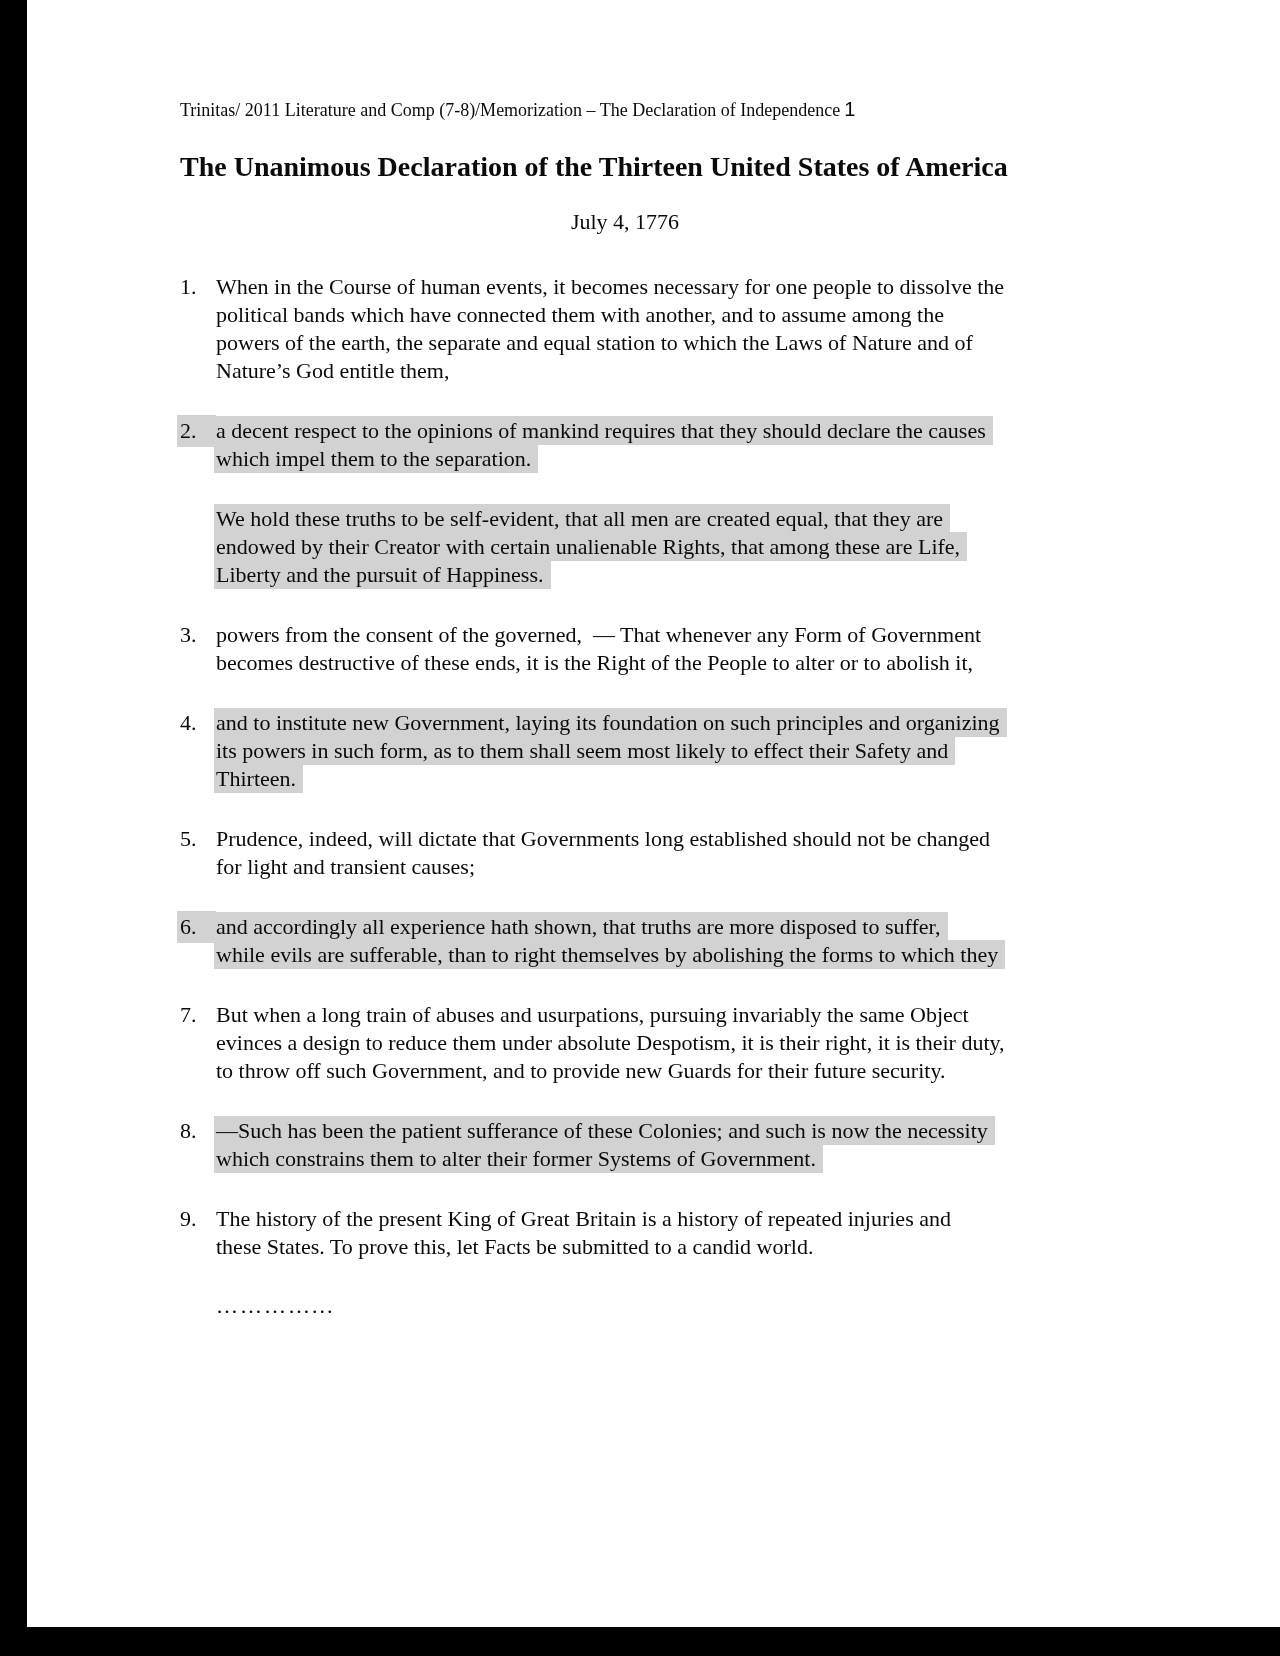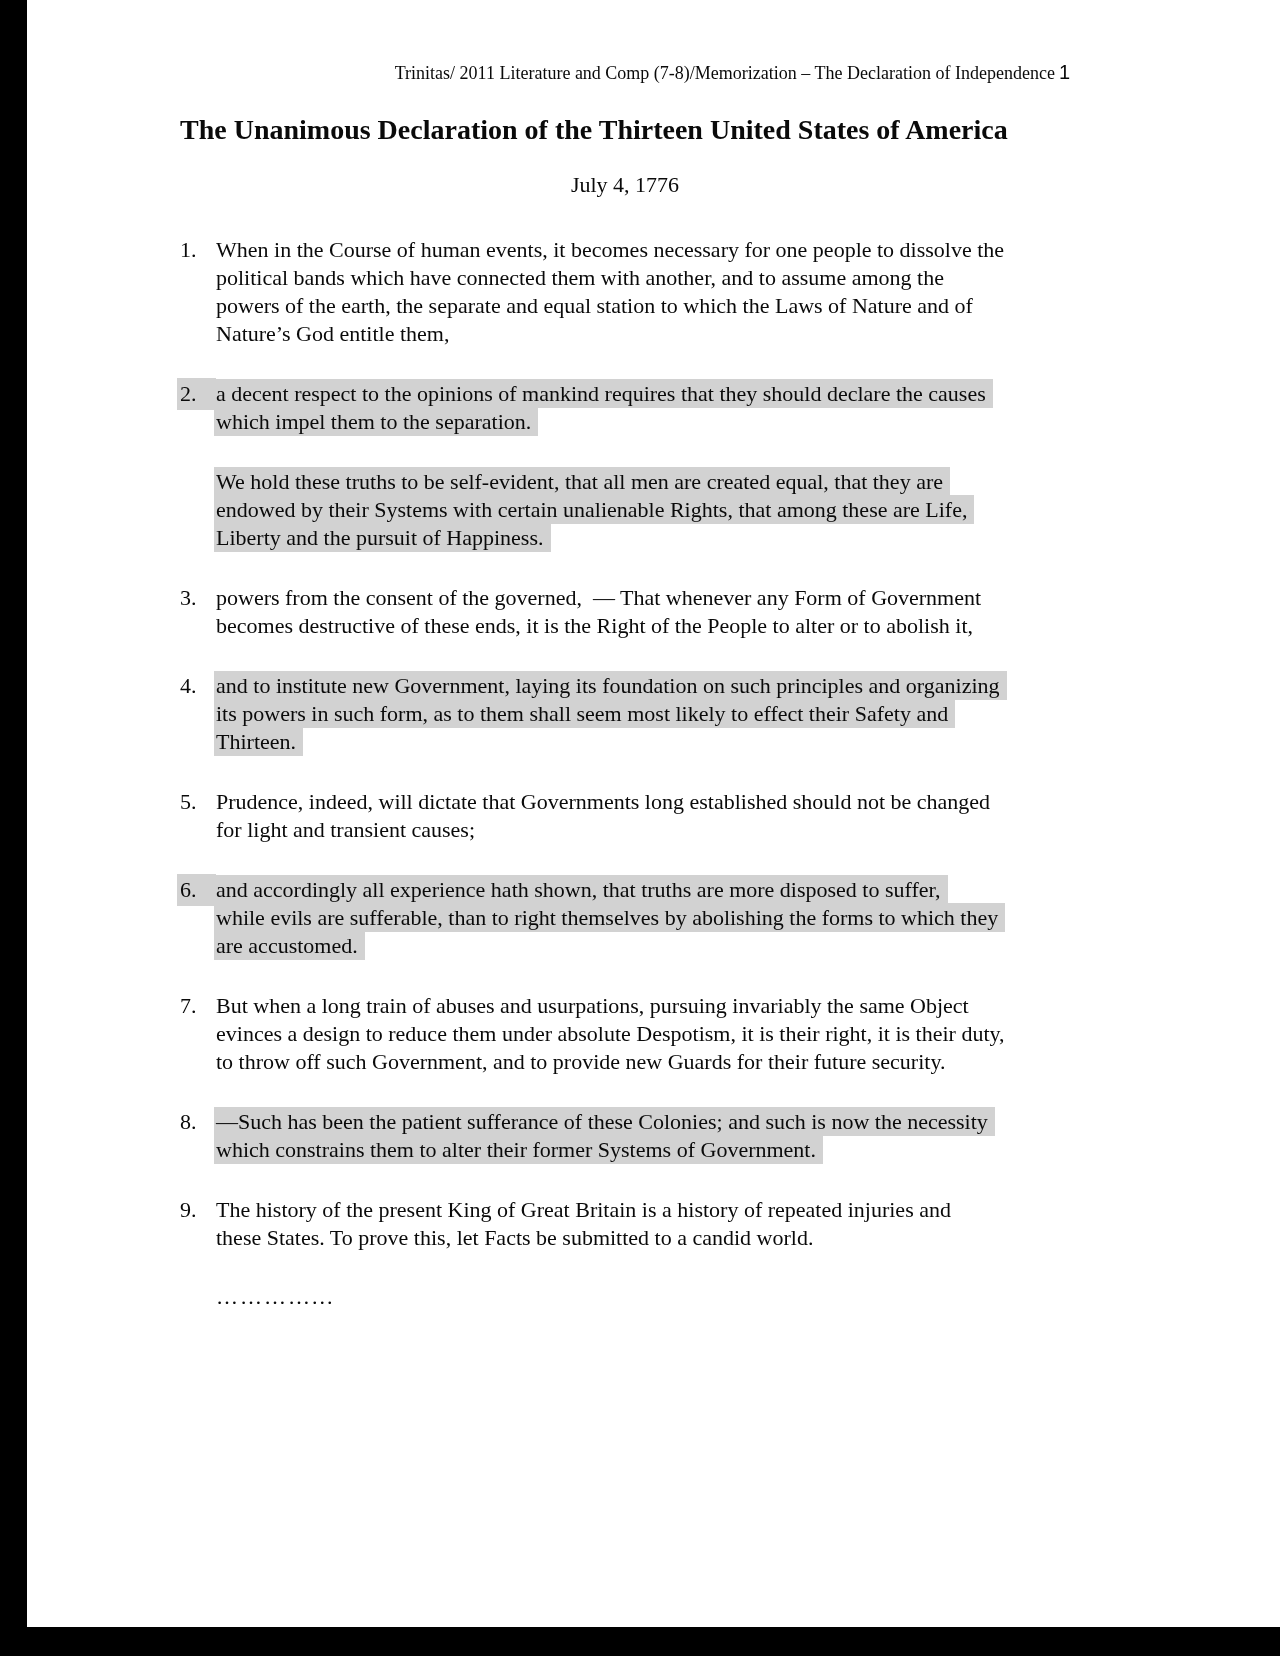--- a/index.html
+++ b/index.html
@@ -27,22 +27,22 @@
     width: 100%; height: 29px;
     background: #000;
   }
   .content {
     position: absolute;
     left: 180px;
     right: 210px;
     top: 0;
   }
   .running-header {
-    margin-top: 61px;
-    text-align: right;
+    margin-top: 98px;
+    text-align: left;
     font-size: 18px;
     white-space: nowrap;
   }
   .page-number {
     font-family: "Liberation Sans", sans-serif;
     font-size: 20px;
     margin-left: 4px;
   }
   .doc-title {
     margin-top: 30px;
@@ -127,21 +127,21 @@
         <div class="num"><span class="hl">2.</span></div>
         <div class="lines">
           <div class="line"><span class="line-text hl">a decent respect to the opinions of mankind requires that they should declare the causes</span></div>
           <div class="line"><span class="line-text hl">which impel them to the separation.</span></div>
         </div>
       </div>
       <div class="item">
         <div class="num"><span></span></div>
         <div class="lines">
           <div class="line"><span class="line-text hl">We hold these truths to be self-evident, that all men are created equal, that they are</span></div>
-          <div class="line"><span class="line-text hl">endowed by their Systems with certain unalienable Rights, that among these are Life,</span></div>
+          <div class="line"><span class="line-text hl">endowed by their Creator with certain unalienable Rights, that among these are Life,</span></div>
           <div class="line"><span class="line-text hl">Liberty and the pursuit of Happiness.</span></div>
         </div>
       </div>
       <div class="item">
         <div class="num"><span>3.</span></div>
         <div class="lines">
           <div class="line"><span class="line-text">powers from the consent of the governed,  — That whenever any Form of Government</span></div>
           <div class="line"><span class="line-text">becomes destructive of these ends, it is the Right of the People to alter or to abolish it,</span></div>
         </div>
       </div>
@@ -158,21 +158,20 @@
         <div class="lines">
           <div class="line"><span class="line-text">Prudence, indeed, will dictate that Governments long established should not be changed</span></div>
           <div class="line"><span class="line-text">for light and transient causes;</span></div>
         </div>
       </div>
       <div class="item">
         <div class="num"><span class="hl">6.</span></div>
         <div class="lines">
           <div class="line"><span class="line-text hl">and accordingly all experience hath shown, that truths are more disposed to suffer,</span></div>
           <div class="line"><span class="line-text hl">while evils are sufferable, than to right themselves by abolishing the forms to which they</span></div>
-          <div class="line"><span class="line-text hl">are accustomed.</span></div>
         </div>
       </div>
       <div class="item">
         <div class="num"><span>7.</span></div>
         <div class="lines">
           <div class="line"><span class="line-text">But when a long train of abuses and usurpations, pursuing invariably the same Object</span></div>
           <div class="line"><span class="line-text">evinces a design to reduce them under absolute Despotism, it is their right, it is their duty,</span></div>
           <div class="line"><span class="line-text">to throw off such Government, and to provide new Guards for their future security.</span></div>
         </div>
       </div>

